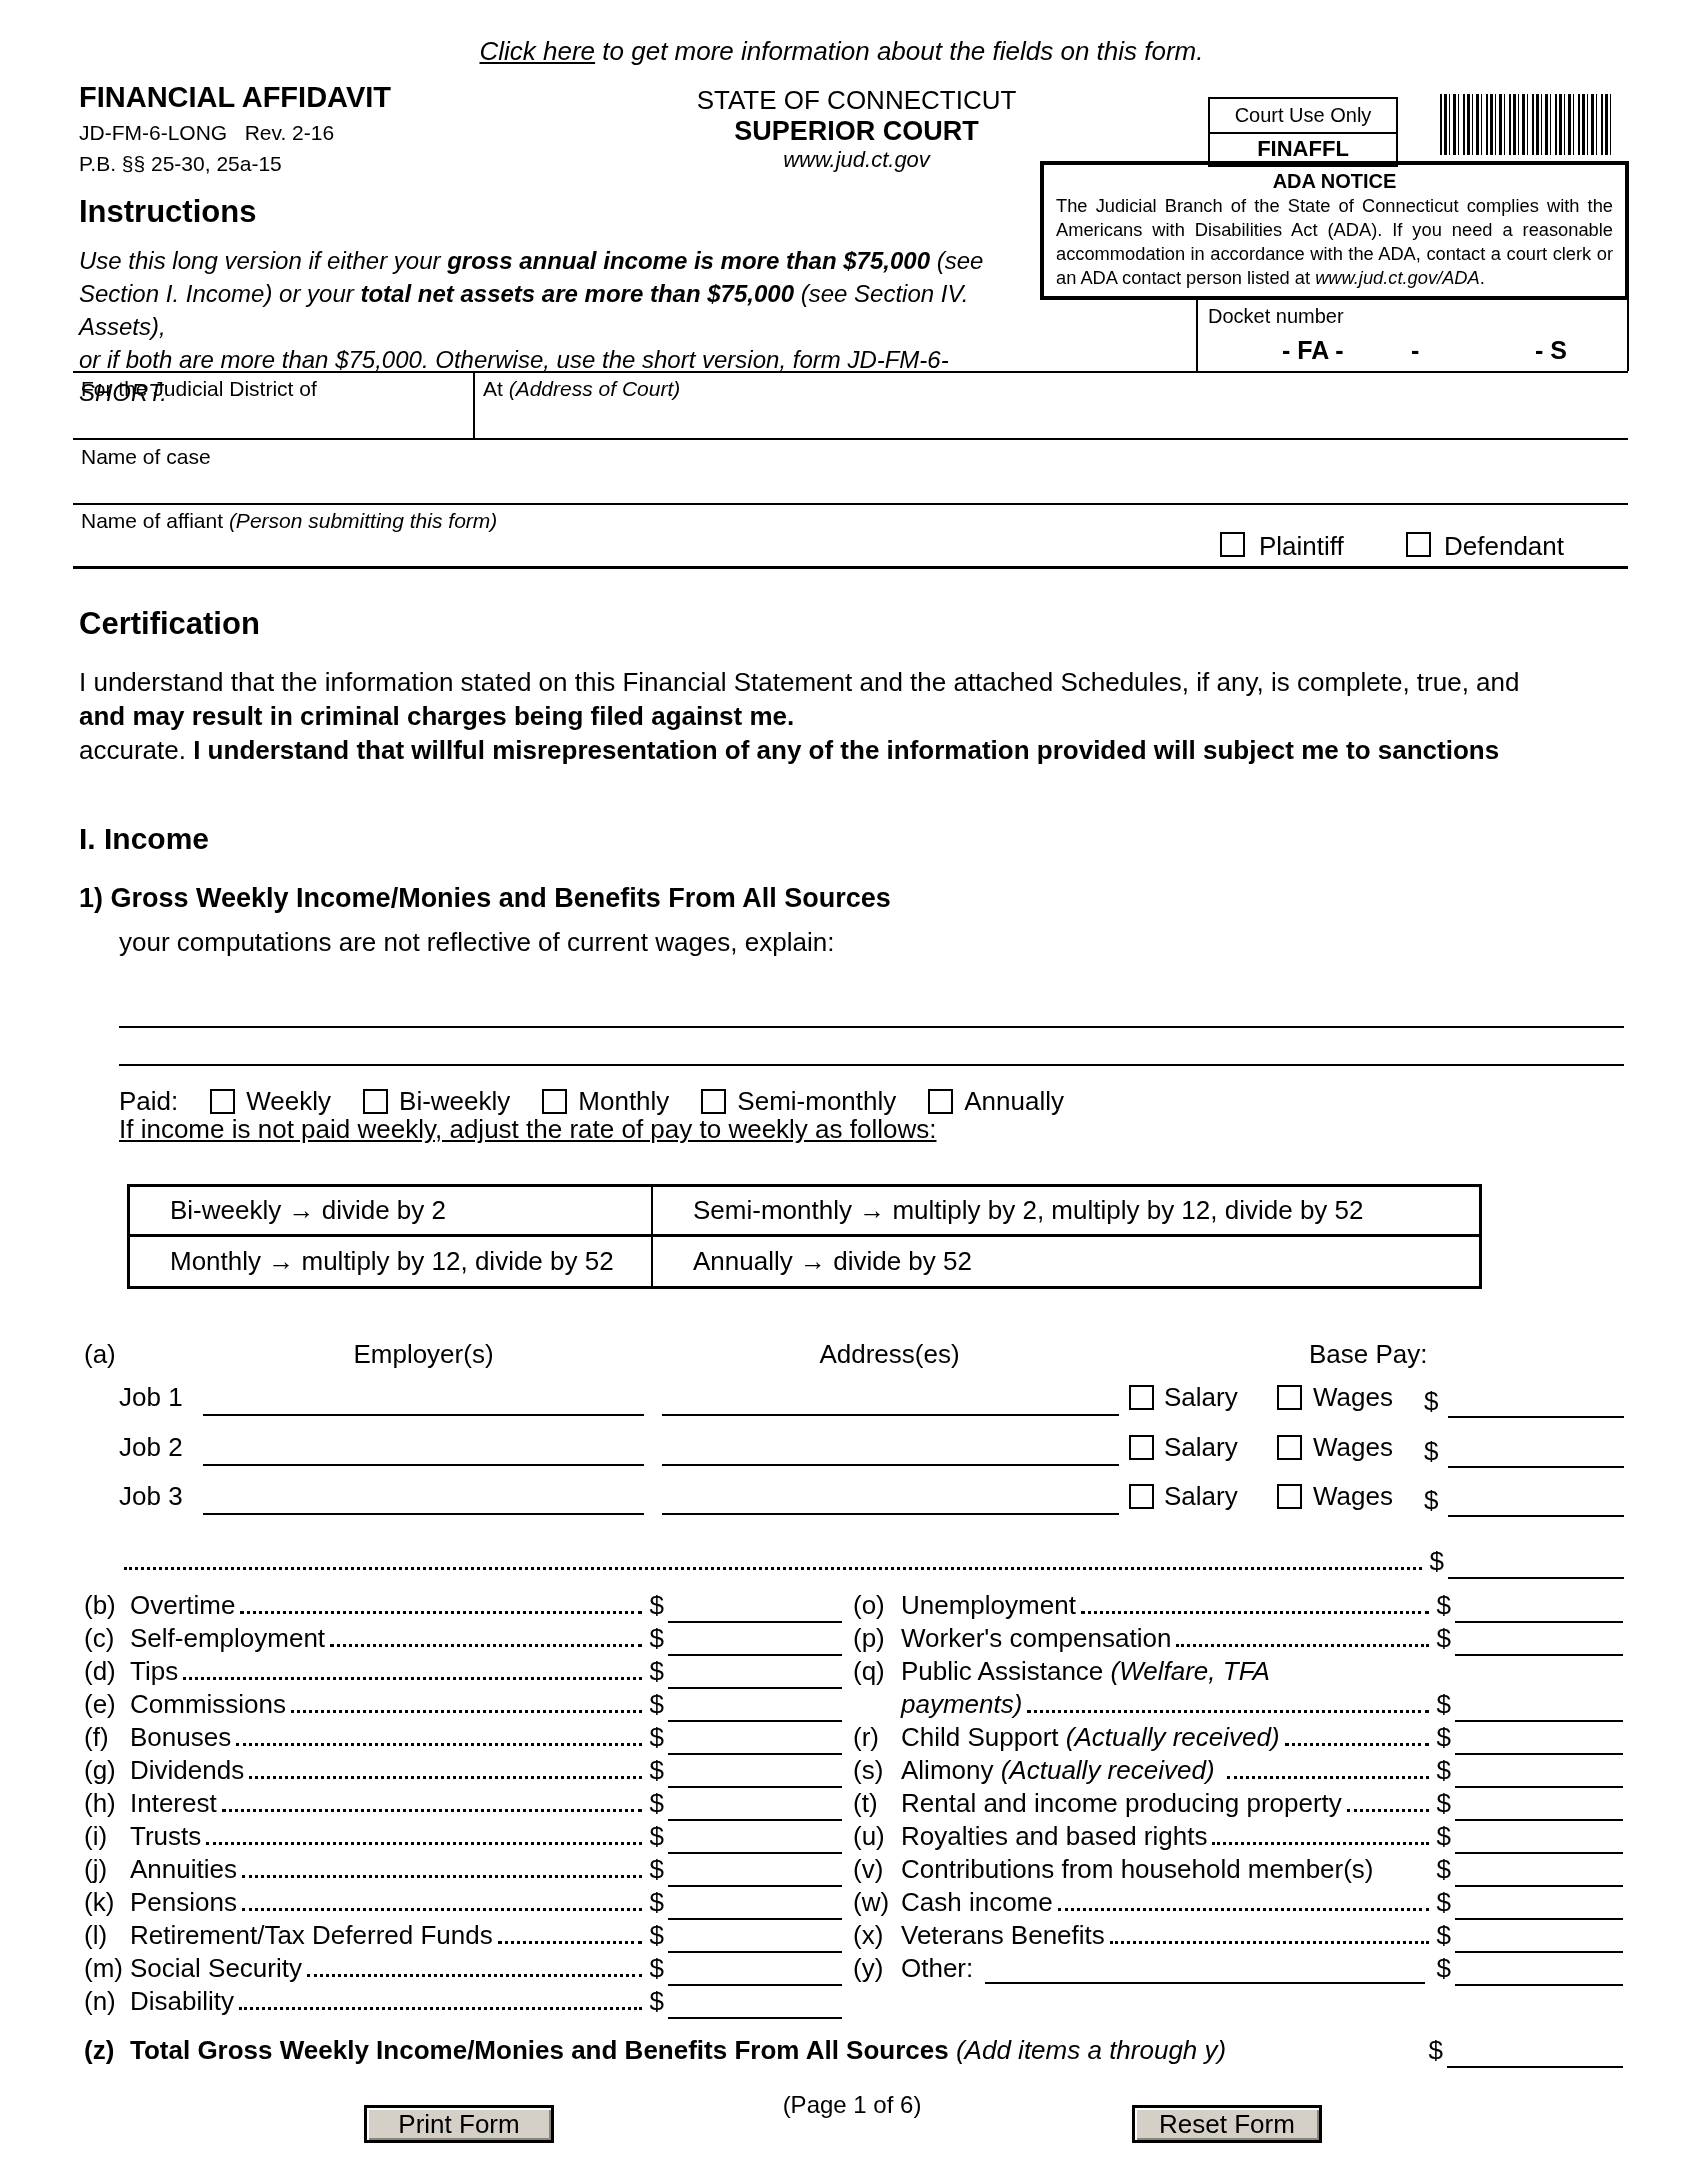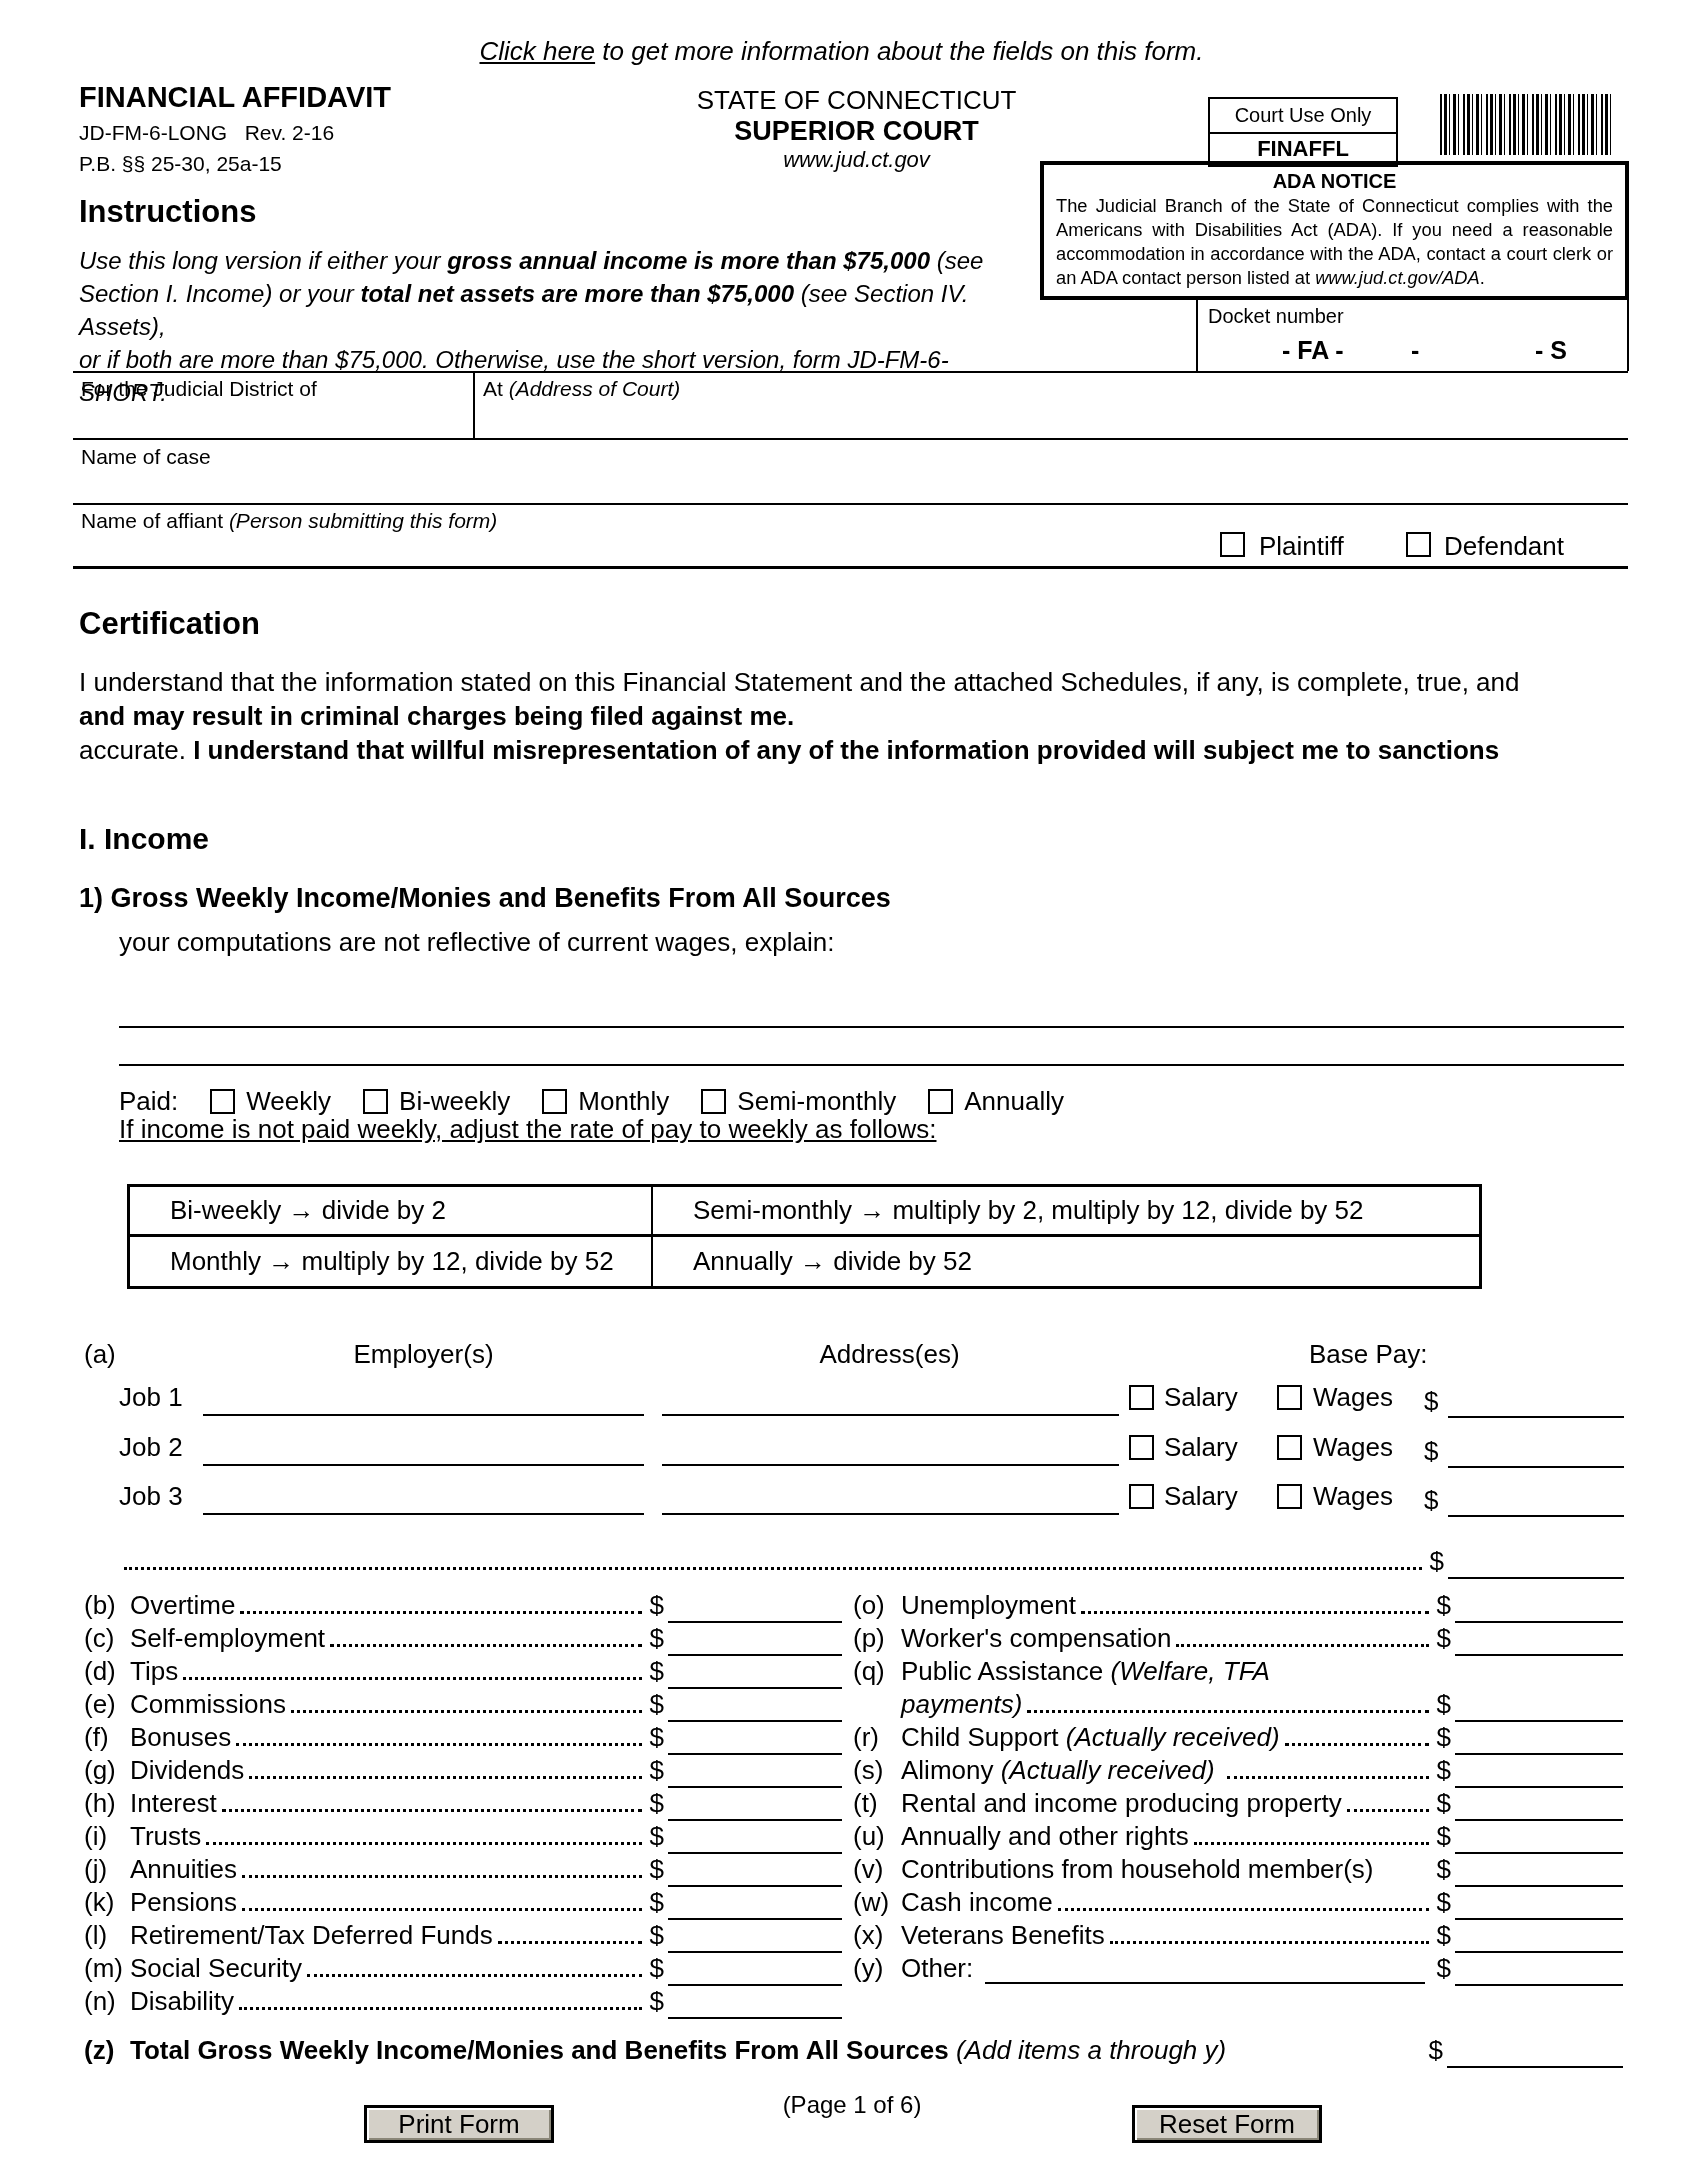--- a/index.html
+++ b/index.html
@@ -426,21 +426,21 @@
       </div>
       <div class="irow">
         <span class="iid">(t)</span>
         <span class="txt"><span>Rental and income producing property</span></span>
         <span class="ldr"></span>
         <span class="cur">$</span>
         <span class="amt"></span>
       </div>
       <div class="irow">
         <span class="iid">(u)</span>
-        <span class="txt"><span>Annually and other rights</span></span>
+        <span class="txt"><span>Royalties and based rights</span></span>
         <span class="ldr"></span>
         <span class="cur">$</span>
         <span class="amt"></span>
       </div>
       <div class="irow">
         <span class="iid">(v)</span>
         <span class="txt"><span>Contributions from household member(s)</span></span>
         <span class="spacer"></span>
         <span class="cur">$</span>
         <span class="amt"></span>

